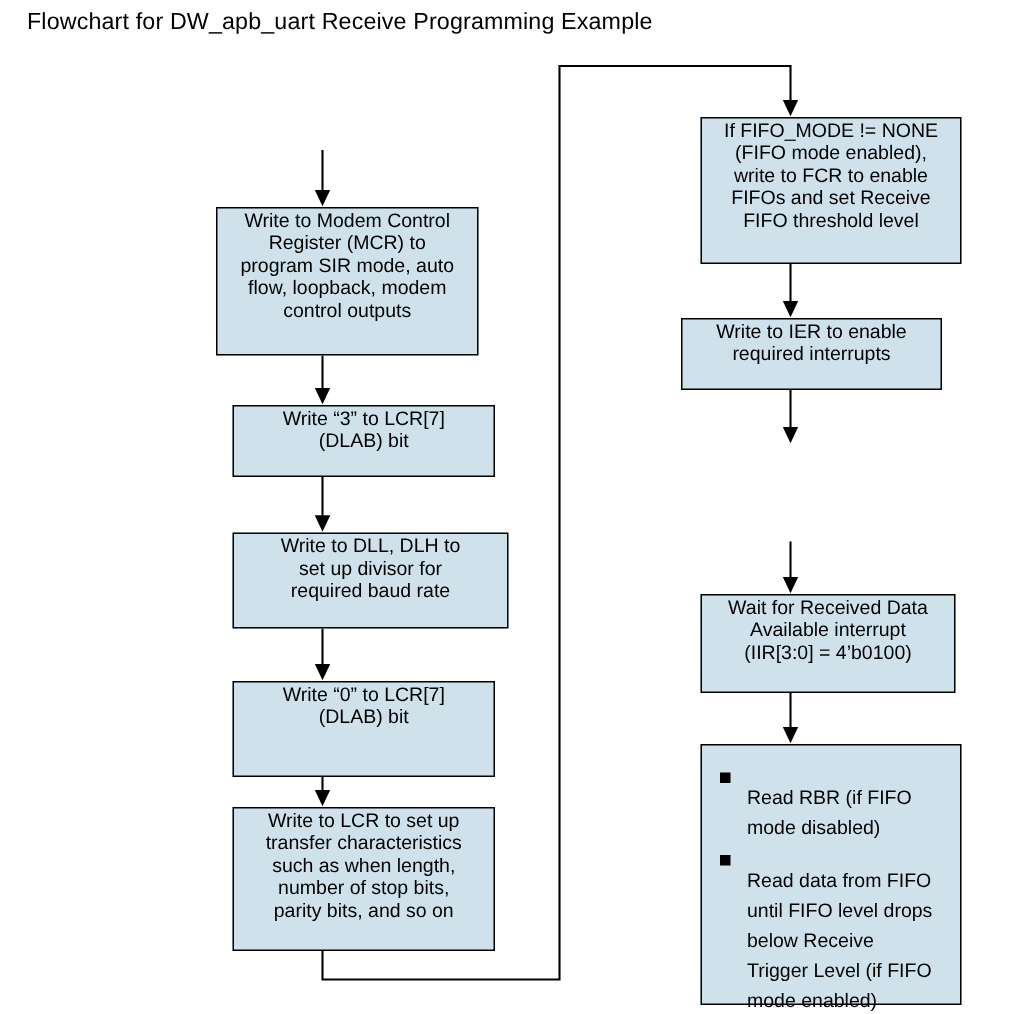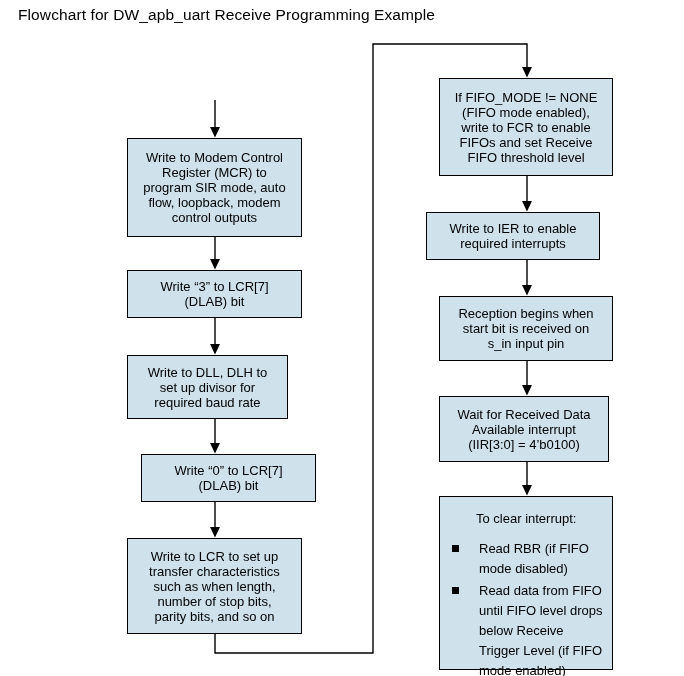--- a/index.html
+++ b/index.html
@@ -38,40 +38,41 @@
     fill: none;
     stroke: var(--line);
     stroke-width: 1.4;
   }
   .box {
     position: absolute;
     box-sizing: border-box;
     background: var(--box-fill);
     border: 1px solid var(--box-border);
     display: flex;
-    align-items: center;
     justify-content: center;
     text-align: center;
     font-size: 13px;
     line-height: 15px;
+    margin-left: 28px;
   }
   .box-text { white-space: pre-line; }
   .box-clear {
     display: block;
     text-align: left;
     padding: 12px 8px 8px 10px;
   }
   .clear-heading {
     margin: 2px 0 13px 26px;
     line-height: 15px;
   }
   .bullet-row {
     display: flex;
     align-items: flex-start;
     margin-bottom: 2px;
+    flex-direction: column;
   }
   .bullet-sq {
     flex: none;
     width: 7px;
     height: 7px;
     background: #000;
     margin: 6px 0 0 2px;
   }
   .bullet-text {
     margin-left: 20px;
@@ -97,40 +98,40 @@
     <path class="line" d="M215 318 V344" marker-end="url(#ah)"></path>
     <path class="line" d="M215 419 V443" marker-end="url(#ah)"></path>
     <path class="line" d="M215 502 V527" marker-end="url(#ah)"></path>
     <path class="line" d="M215 634 V653 H373 V44 H527 V67" marker-end="url(#ah)"></path>
     <path class="line" d="M527 176 V201" marker-end="url(#ah)"></path>
     <path class="line" d="M527 260 V285" marker-end="url(#ah)"></path>
     <path class="line" d="M527 361 V385" marker-end="url(#ah)"></path>
     <path class="line" d="M527 462 V485" marker-end="url(#ah)"></path>
   </svg>
 
-  <div class="box" style="left:127px; top:138px; width:175px; height:99px">
+  <div class="box" style="left:116px; top:138px; width:175px; height:99px">
     <span class="box-text">Write to Modem Control
 Register (MCR) to
 program SIR mode, auto
 flow, loopback, modem
 control outputs</span>
   </div>
 
   <div class="box" style="left:127px; top:270px; width:175px; height:48px">
     <span class="box-text">Write “3” to LCR[7]
 (DLAB) bit</span>
   </div>
 
-  <div class="box" style="left:127px; top:355px; width:161px; height:64px">
+  <div class="box" style="left:127px; top:355px; width:184px; height:64px">
     <span class="box-text">Write to DLL, DLH to
 set up divisor for
 required baud rate</span>
   </div>
 
-  <div class="box" style="left:141px; top:454px; width:175px; height:48px">
+  <div class="box" style="left:127px; top:454px; width:175px; height:64px">
     <span class="box-text">Write “0” to LCR[7]
 (DLAB) bit</span>
   </div>
 
   <div class="box" style="left:127px; top:538px; width:175px; height:96px">
     <span class="box-text">Write to LCR to set up
 transfer characteristics
 such as when length,
 number of stop bits,
 parity bits, and so on</span>
@@ -142,34 +143,28 @@
 write to FCR to enable
 FIFOs and set Receive
 FIFO threshold level</span>
   </div>
 
   <div class="box" style="left:426px; top:212px; width:174px; height:48px">
     <span class="box-text">Write to IER to enable
 required interrupts</span>
   </div>
 
-  <div class="box" style="left:439px; top:296px; width:174px; height:65px">
-    <span class="box-text">Reception begins when
-start bit is received on
-s_in input pin</span>
-  </div>
 
   <div class="box" style="left:439px; top:396px; width:170px; height:66px">
     <span class="box-text">Wait for Received Data
 Available interrupt
 (IIR[3:0] = 4’b0100)</span>
   </div>
 
   <div class="box box-clear" style="left:439px; top:496px; width:174px; height:174px">
-    <div class="clear-heading">To clear interrupt:</div>
     <div class="bullet-row">
       <span class="bullet-sq"></span>
       <span class="bullet-text">Read RBR (if FIFO
 mode disabled)</span>
     </div>
     <div class="bullet-row">
       <span class="bullet-sq"></span>
       <span class="bullet-text">Read data from FIFO
 until FIFO level drops
 below Receive

